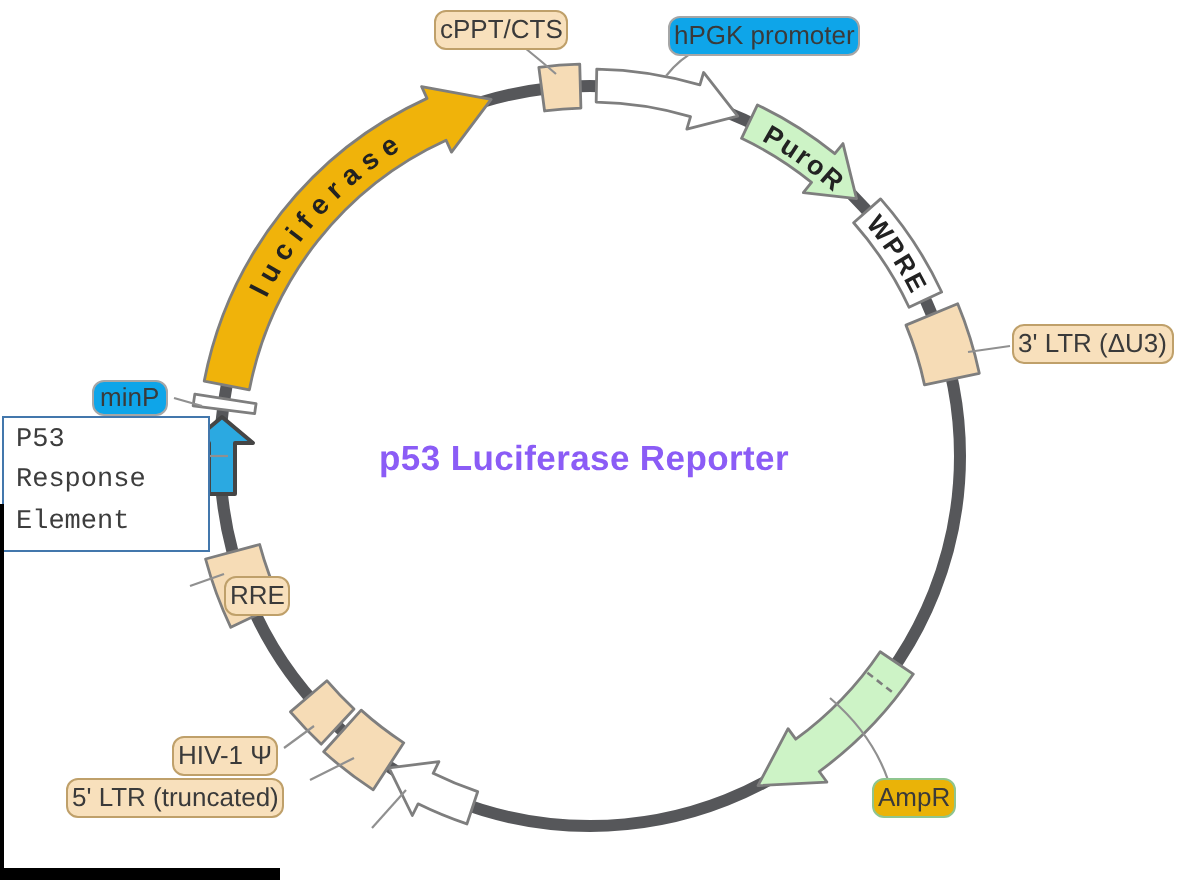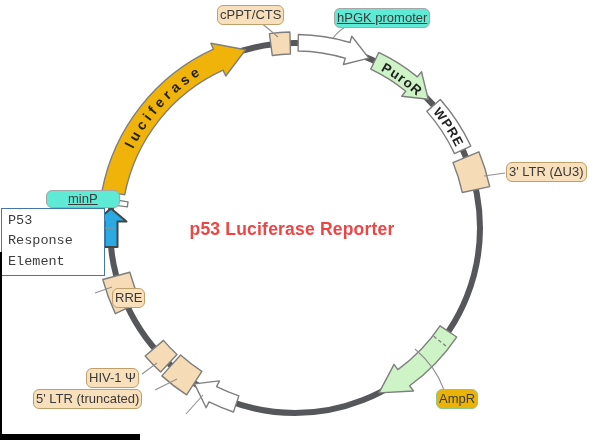--- a/index.html
+++ b/index.html
@@ -5,26 +5,26 @@
   html,body{margin:0;padding:0;background:#ffffff;}
   body{width:600px;height:440px;position:relative;overflow:hidden;
        font-family:"Liberation Sans","DejaVu Sans",sans-serif;}
   .stage{position:absolute;inset:0;}
   svg{position:absolute;left:0;top:0;}
   .callout{position:absolute;font-size:13px;color:#3a3a3a;line-height:1.25;
            padding:1px 2px;border-radius:6px;border:1.4px solid #a6a6a6;
            background:#ffffff;white-space:nowrap;}
   .tan{background:#f8e0bc;border-color:#bfa06a;}
   .green{background:#eab308;border-color:#8fc58f;}
-  .white{background:#5eead4;border-color:#a6a6a6;text-decoration:underline;}
+  .white{background:#0ea5e9;border-color:#a6a6a6;}
   .p53box{position:absolute;left:1px;top:208px;width:90px;background:#ffffff;
           border:1.6px solid #4377ac;color:#3d3d3d;font-size:13.5px;
           line-height:1.5;padding:2px 6px 3px 6px;font-family:Liberation Mono, monospace;}
   .map-title{position:absolute;left:180px;top:219px;width:224px;text-align:center;
-             font-size:17.5px;font-weight:bold;color:#ef4444;letter-spacing:0.2px;}
+             font-size:17.5px;font-weight:bold;color:#8b5cf6;letter-spacing:0.2px;}
   .edge{position:absolute;background:#000000;}
   .edge-left{left:0;top:252px;width:2px;height:188px;}
   .edge-bottom{left:0;top:434px;width:140px;height:6px;}
 </style>
 </head>
 <body>
 
 <div class="stage">
 
   <svg id="map-svg" width="600" height="440" viewBox="0 0 600 440">
@@ -69,21 +69,21 @@
     </g>
   </svg>
 
   <div class="callout tan" style="left:217px;top:5px;">cPPT/CTS</div>
   <div class="callout white" style="left:334px;top:8px;">hPGK promoter</div>
   <div class="callout tan" style="left:506px;top:162px;">3' LTR (ΔU3)</div>
   <div class="callout green" style="left:436px;top:389px;">AmpR</div>
   <div class="callout tan" style="left:33px;top:389px;">5' LTR (truncated)</div>
   <div class="callout tan" style="left:86px;top:368px;">HIV-1 Ψ</div>
   <div class="callout tan" style="left:64px;top:288px;margin-left:48px;">RRE</div>
-  <div class="callout white" style="left:46px;top:190px;padding:0 21px;">minP</div>
+  <div class="callout white" style="left:46px;top:190px;padding:0 3px;">minP</div>
 
   <div class="p53box">P53 Response Element</div>
 
   <div class="map-title">p53 Luciferase Reporter</div>
 
   <div class="edge edge-left"></div>
   <div class="edge edge-bottom"></div>
 </div>
 
 </body></html>

